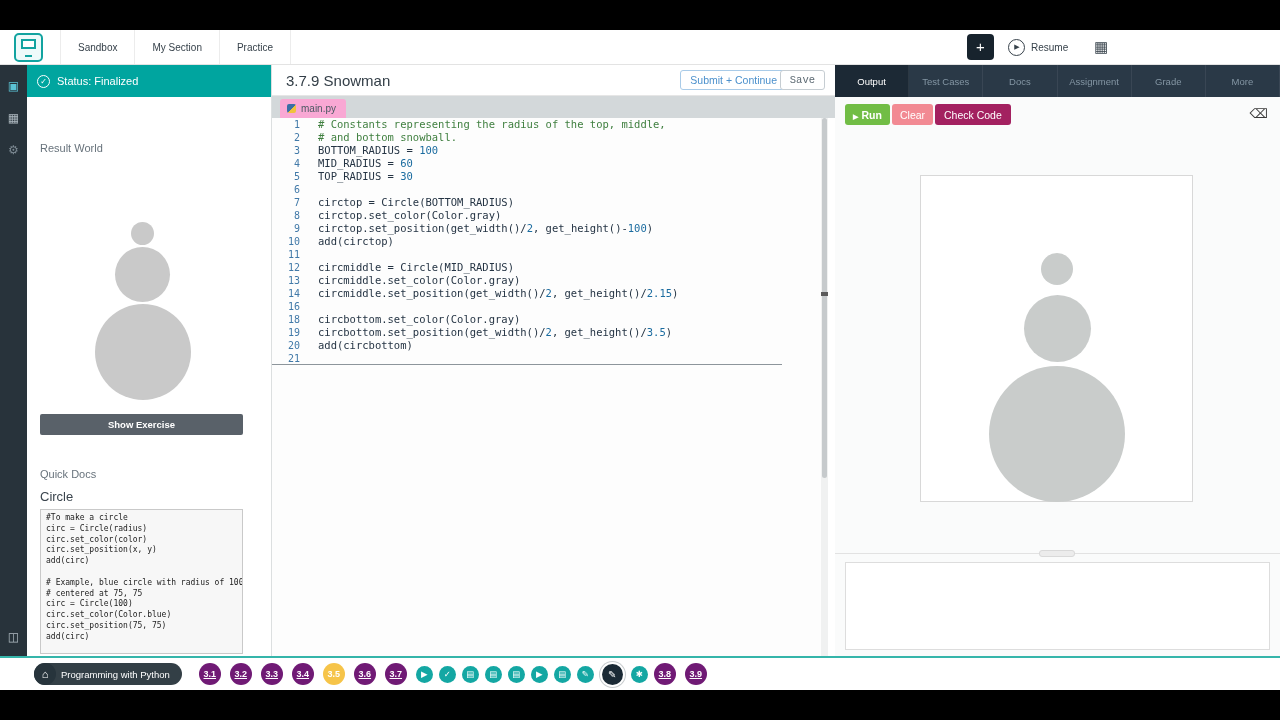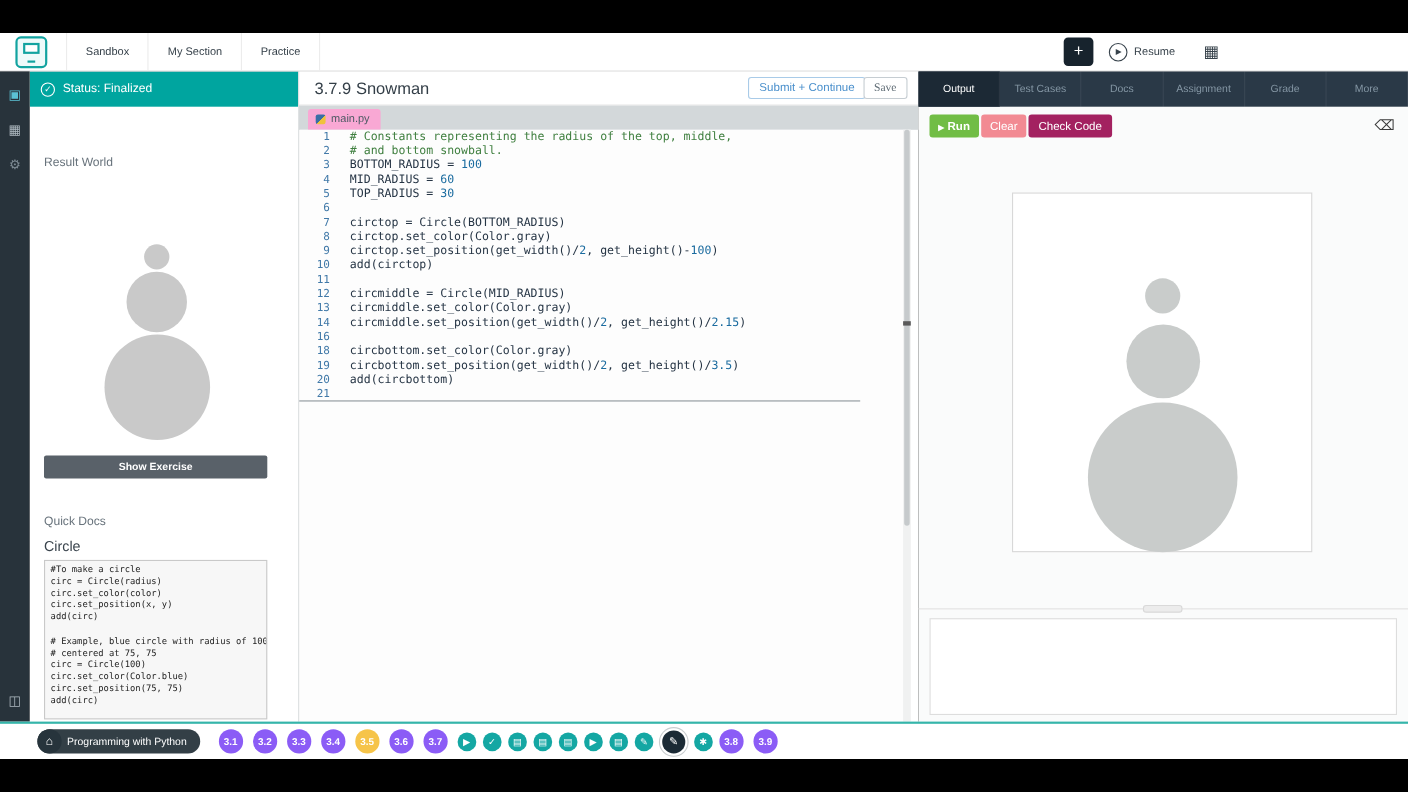--- a/index.html
+++ b/index.html
@@ -57,21 +57,21 @@
 
   
   .centerpanel { position:absolute; left:272px; top:65px; width:563px; height:593px; background:#fff; }
   .chead { position:absolute; left:0; top:0; width:100%; height:31px; border-bottom:1px solid #e6e6e6; background:#fff; }
   .ctitle { position:absolute; left:14px; top:7px; font-size:15px; color:#333e47; }
   .submitbtn { position:absolute; right:48px; top:5px; height:20px; padding:0 9px; background:#fff;
                border:1px solid #a9cbe8; border-radius:3px; color:#4b90cc; font-size:10.5px; cursor:pointer;
                font-family:"Liberation Sans",sans-serif; }
   .savebtn { position:absolute; right:10px; top:5px; height:20px; padding:0 9px; background:#fff;
              border:1px solid #c6cdd2; border-radius:3px; color:#5d6a73; font-size:10.5px; cursor:pointer;
-             font-family:Liberation Serif, serif; }
+             font-family:Liberation Mono, monospace; }
   .tabstrip { position:absolute; left:0; top:31px; width:100%; height:22px; background:#d3d8da; }
   .filetab { position:absolute; left:8px; top:3px; height:19px; background:#f9a8d4; border-radius:3px 3px 0 0;
              display:flex; align-items:center; gap:5px; padding:0 10px 0 7px; font-size:10px; color:#4c5963; cursor:pointer; }
   .pyico { width:9px; height:9px; border-radius:2px; background:linear-gradient(135deg,#3a6ea5 50%,#f0c23c 50%); }
   .editor { position:absolute; left:0; top:53px; width:556px; height:540px; background:#fdfdfd; cursor:text; }
   .crow { display:flex; height:13px; line-height:13px; font-family:"DejaVu Sans Mono",monospace; font-size:10.5px; }
   .crow.current { border-bottom:1px solid #8d959b; width:510px; }
   .ln { width:28px; text-align:right; color:#4179a8; flex:0 0 28px; font-size:10px; }
   .ctext { margin-left:18px; color:#253444; white-space:pre; }
   .ctext.comment { color:#3f7f3f; }
@@ -106,21 +106,21 @@
   
   .bottombar { position:absolute; left:0; top:656px; width:1280px; height:34px; background:#fff;
                border-top:2px solid #35b5aa; display:flex; align-items:center; padding-left:34px; }
   .coursepill { height:22px; background:#333f46; border-radius:12px; display:flex; align-items:center;
                 padding-right:12px; margin-right:17px; cursor:pointer; flex:0 0 auto; }
   .homecirc { width:22px; height:22px; border-radius:50%; background:#27343c; color:#fff; font-size:11px;
               display:flex; align-items:center; justify-content:center; }
   .courselabel { color:#fff; font-size:9.5px; margin-left:5px; }
   .bitem { width:22px; height:22px; border-radius:50%; color:#fff; font-size:9px; font-weight:bold;
            display:flex; align-items:center; justify-content:center; margin-right:9px; cursor:pointer; flex:0 0 auto; }
-  .bitem.green { background:#8b5cf6; }
+  .bitem.green { background:#701a75;text-decoration:underline; }
   .bitem.yellow { background:#f6c449; }
   .bicon { width:17px; height:17px; border-radius:50%; background:#14a7a3; color:#fff; font-size:8.5px;
            display:flex; align-items:center; justify-content:center; margin-right:6px; cursor:pointer; flex:0 0 auto; }
   .bicon.selected { width:21px; height:21px; background:#1b2a35; font-size:10px;
                     box-shadow:0 0 0 2px #fff, 0 0 0 3px #c9cdcf; margin:0 8px 0 2px; }
 
   .blackband { position:absolute; left:0; width:1280px; background:#000; }
 </style>
 </head>
 <body>

